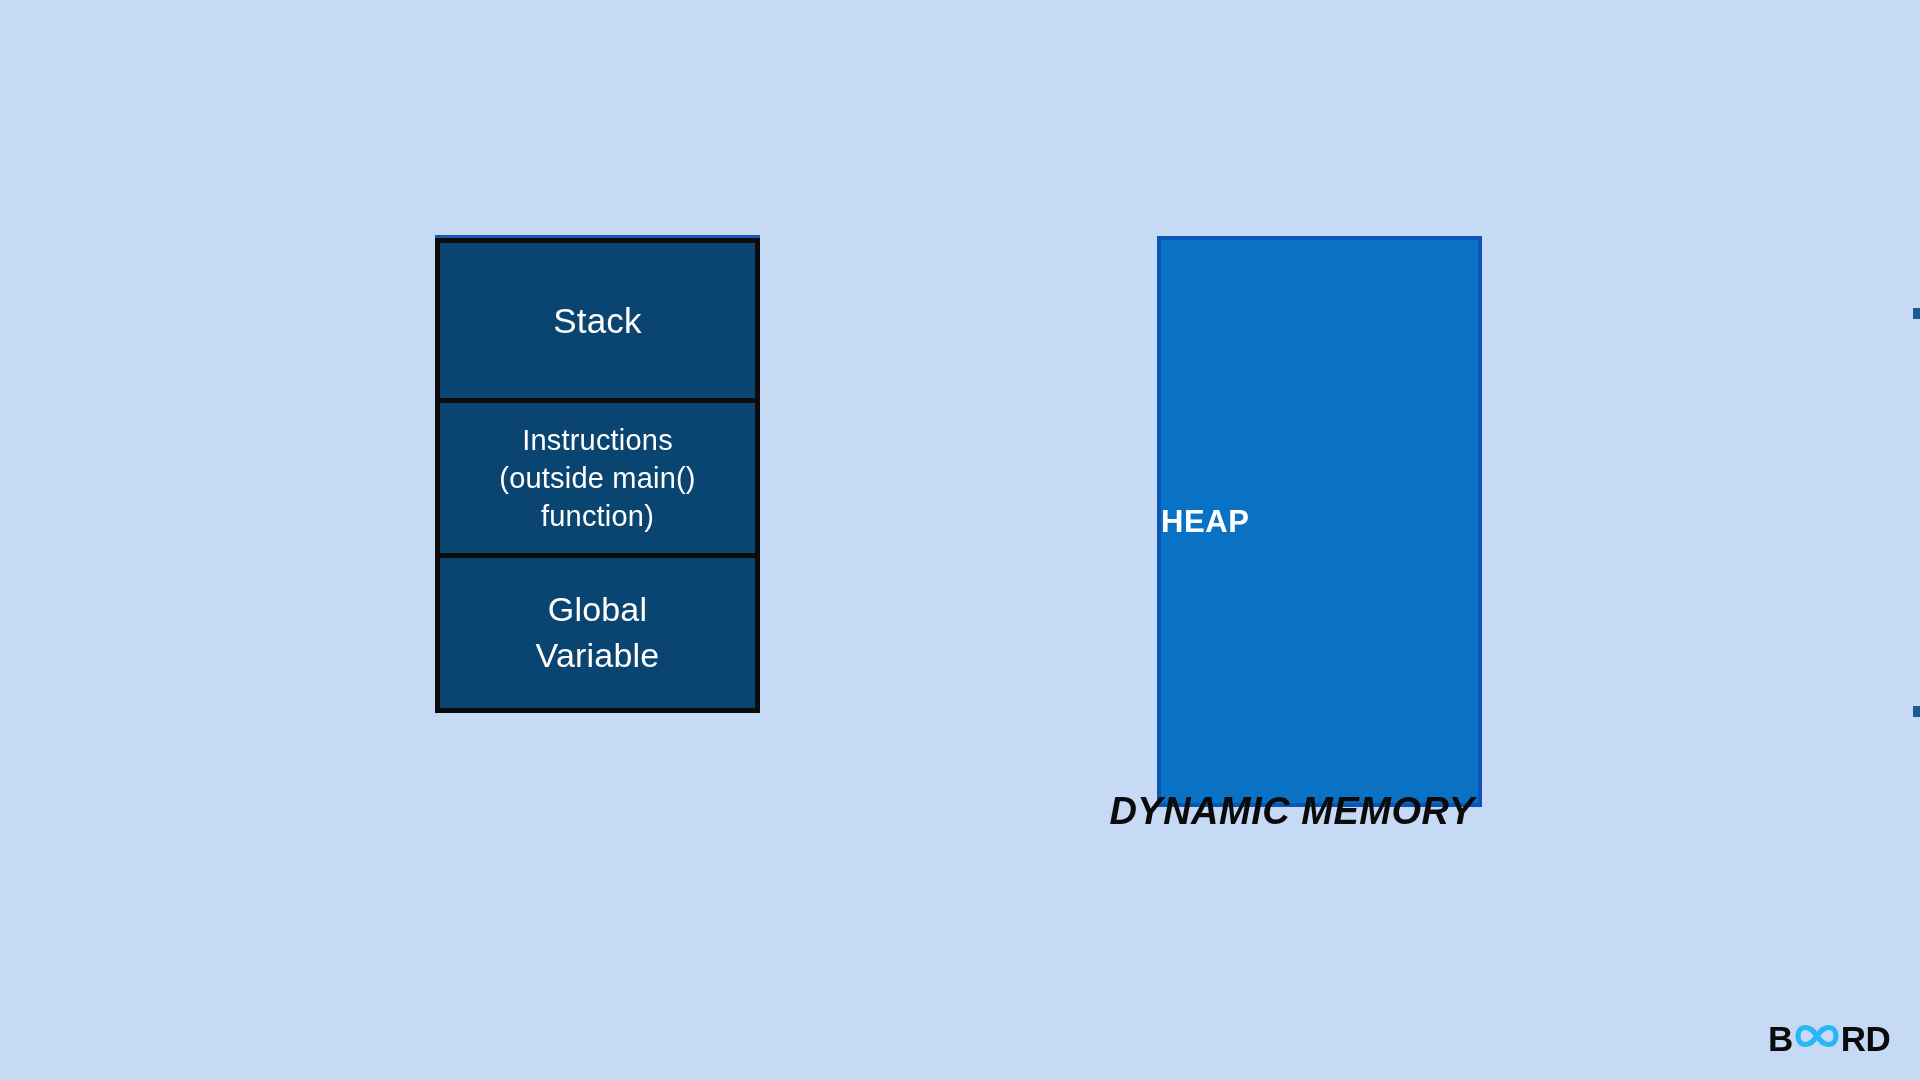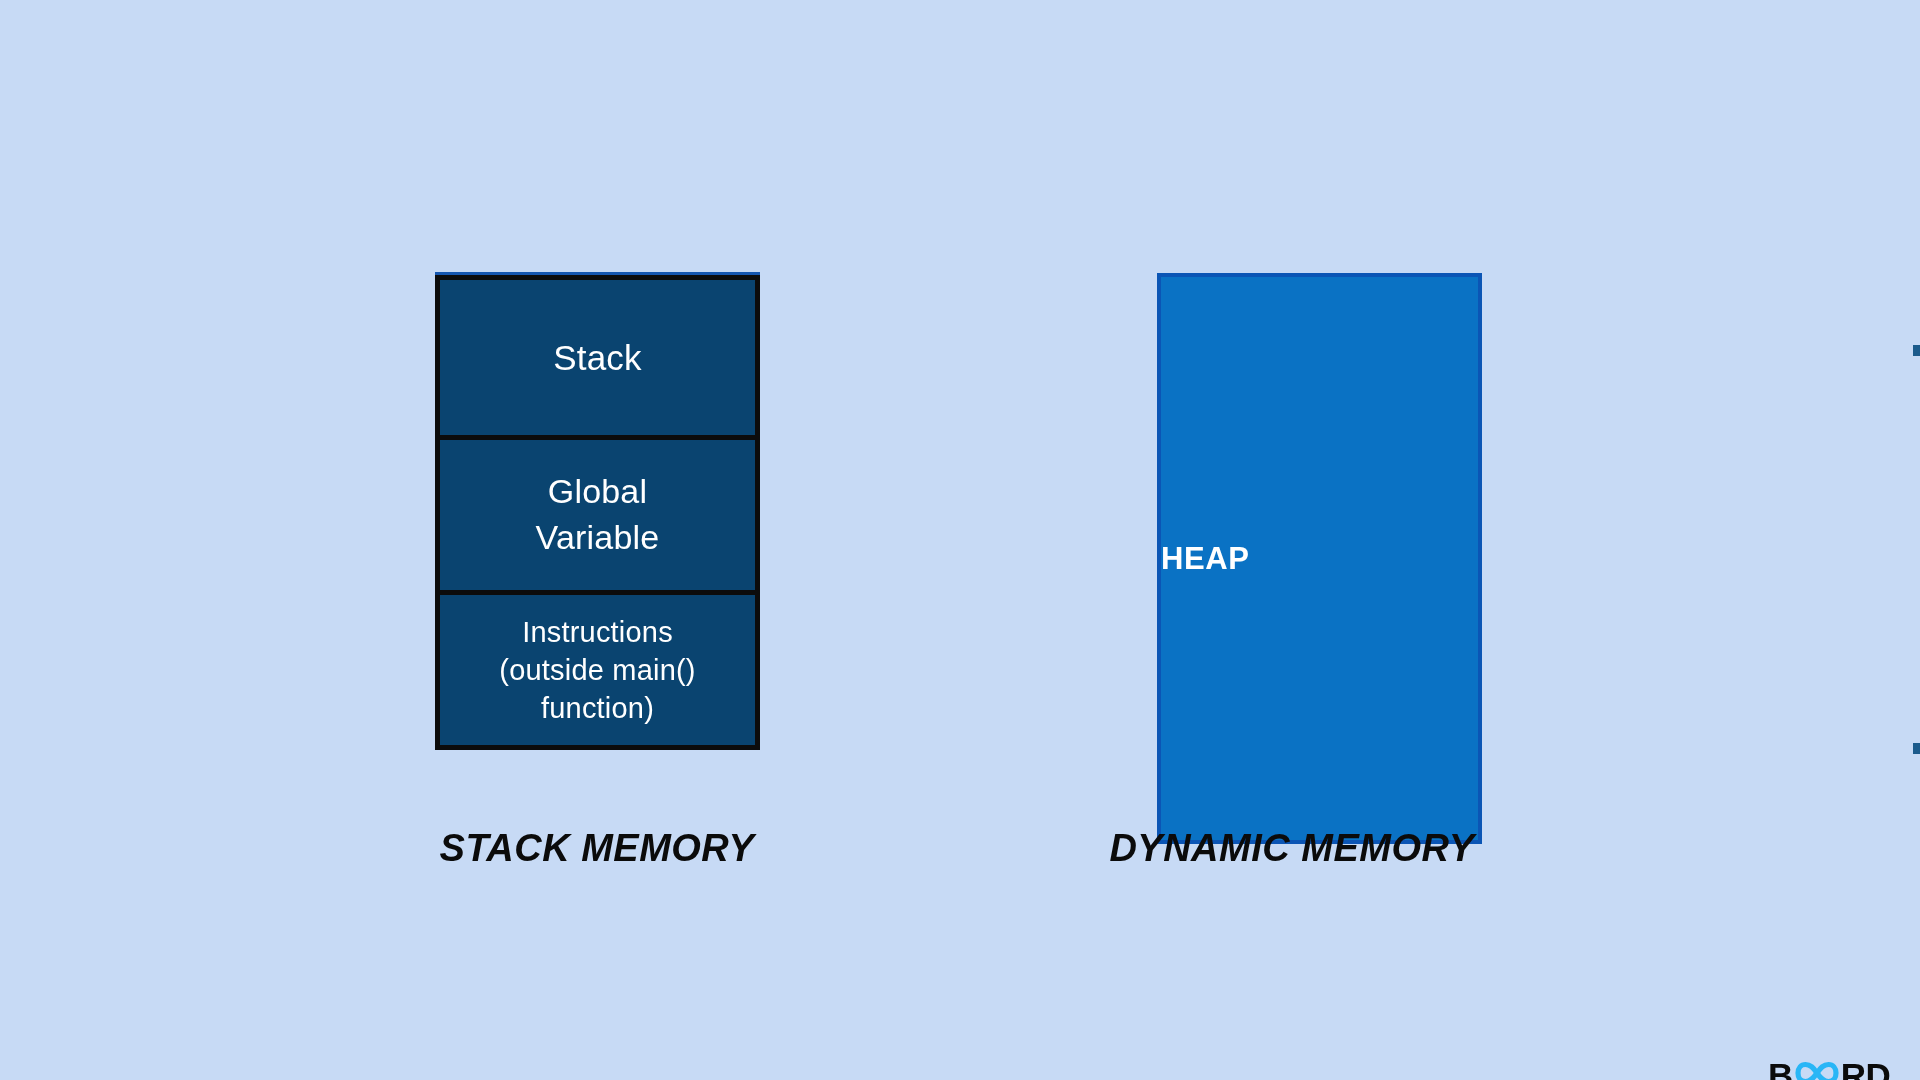--- a/index.html
+++ b/index.html
@@ -11,21 +11,20 @@
     height: 1080px;
     background: #c7daf5;
     font-family: "Liberation Sans", sans-serif;
     overflow: hidden;
     position: relative;
   }
 
   .canvas {
     position: absolute;
     inset: 0;
-    margin-top: 37px;
   }
 
   
   .stack-group {
     position: absolute;
     left: 435px;
     top: 238px;
     width: 325px;
   }
   .stack-box {
@@ -148,39 +147,38 @@
 </head>
 <body>
 
 <div class="canvas">
 
   <div class="stack-group">
     <div class="stack-box">
       <div class="stack-seg seg-stack">
         <span class="seg-text">Stack</span>
       </div>
-      <div class="stack-seg seg-global">
-        <span class="seg-text">Global
-Variable</span>
-      </div>
       <div class="stack-seg seg-instructions">
         <span class="seg-text">Instructions
 (outside main()
 function)</span>
+      </div>
+      <div class="stack-seg seg-global">
+        <span class="seg-text">Global
+Variable</span>
       </div>
     </div>
   </div>
 
   <div class="heap-group">
     <div class="heap-box">
       <span class="heap-label">HEAP</span>
     </div>
   </div>
 
-  <div class="caption caption-stack">STACK MEMORY</div>
 
   <div class="caption caption-dynamic">DYNAMIC MEMORY</div>
 
   <div class="edge-mark edge-mark-top"></div>
   <div class="edge-mark edge-mark-bottom"></div>
 
   <div class="brand-logo">
     <span class="brand-part">B</span>
     <span class="brand-infinity">
       <svg width="46" height="34" viewBox="0 0 46 34" aria-hidden="true">

